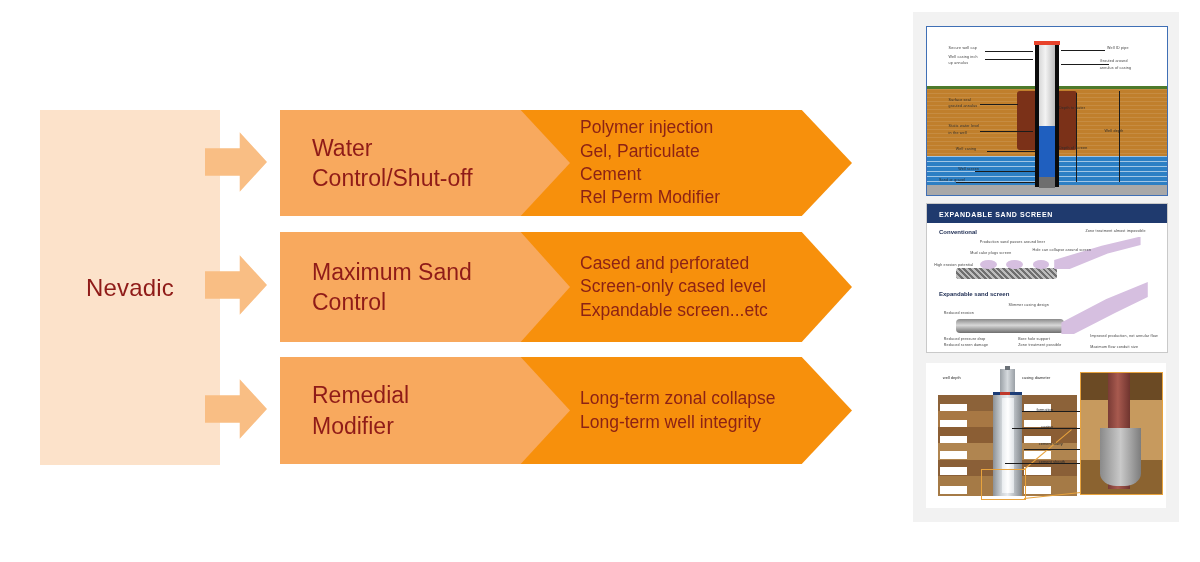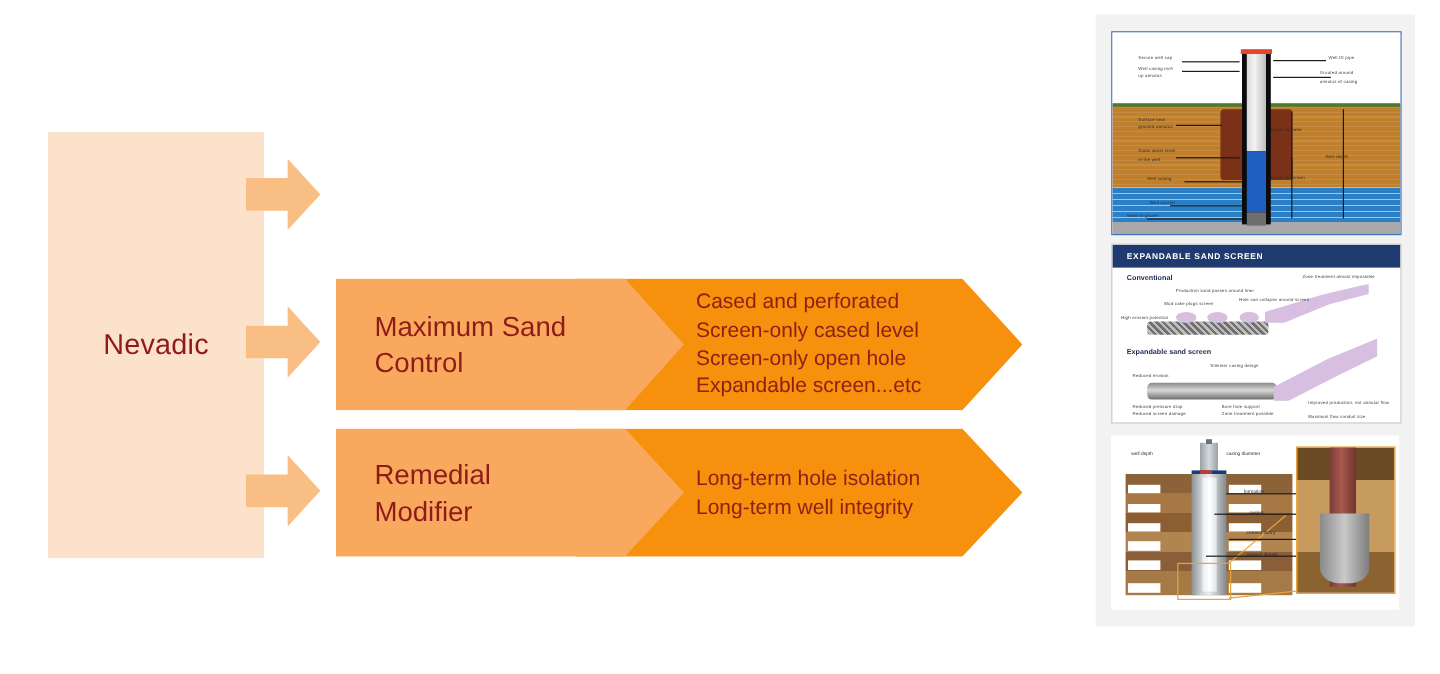--- a/index.html
+++ b/index.html
@@ -140,45 +140,58 @@
 
 <div class="canvas">
 
   <div class="root-box"></div>
   <div class="root-label">Nevadic</div>
 
   <div class="conn c1"></div>
   <div class="conn c2"></div>
   <div class="conn c3"></div>
 
+  <div class="row r1">
+    <div class="arrow-dark"></div>
+    <div class="arrow-light"></div>
+    <div class="stage-title">
+      <span>Water</span>
+      <span>Control/Shut-off</span>
+    </div>
+    <div class="detail-list">
+      <span>Polymer injection</span>
+      <span>Gel, Particulate</span>
+      <span>Cement</span>
+      <span>Rel Perm Modifier</span>
+    </div>
+  </div>
 
   <div class="row r2">
     <div class="arrow-dark"></div>
     <div class="arrow-light"></div>
     <div class="stage-title">
       <span>Maximum Sand</span>
       <span>Control</span>
     </div>
     <div class="detail-list">
       <span>Cased and perforated</span>
       <span>Screen-only cased level</span>
-      <span>Screen-only open hole</span>
       <span>Expandable screen...etc</span>
     </div>
   </div>
 
   <div class="row r3">
     <div class="arrow-dark"></div>
     <div class="arrow-light"></div>
     <div class="stage-title">
       <span>Remedial</span>
       <span>Modifier</span>
     </div>
     <div class="detail-list">
-      <span>Long-term hole isolation</span>
+      <span>Long-term zonal collapse</span>
       <span>Long-term well integrity</span>
     </div>
   </div>
 
   <div class="img-panel"></div>
 
   <div class="thumb t1">
     <div class="sky"></div>
     <div class="grass"></div>
     <div class="soil"></div>

